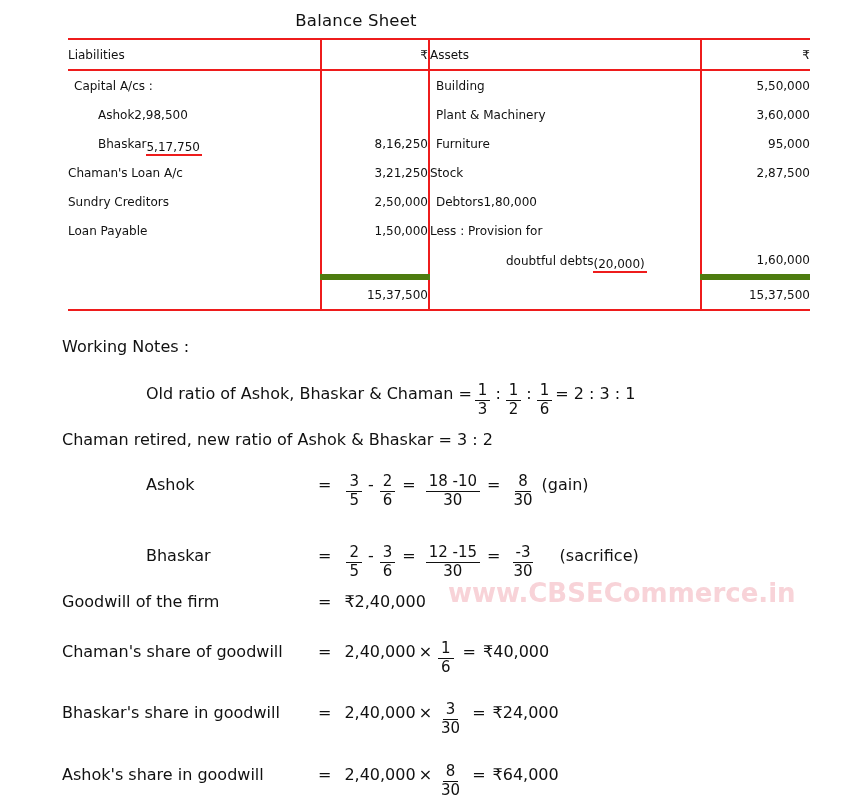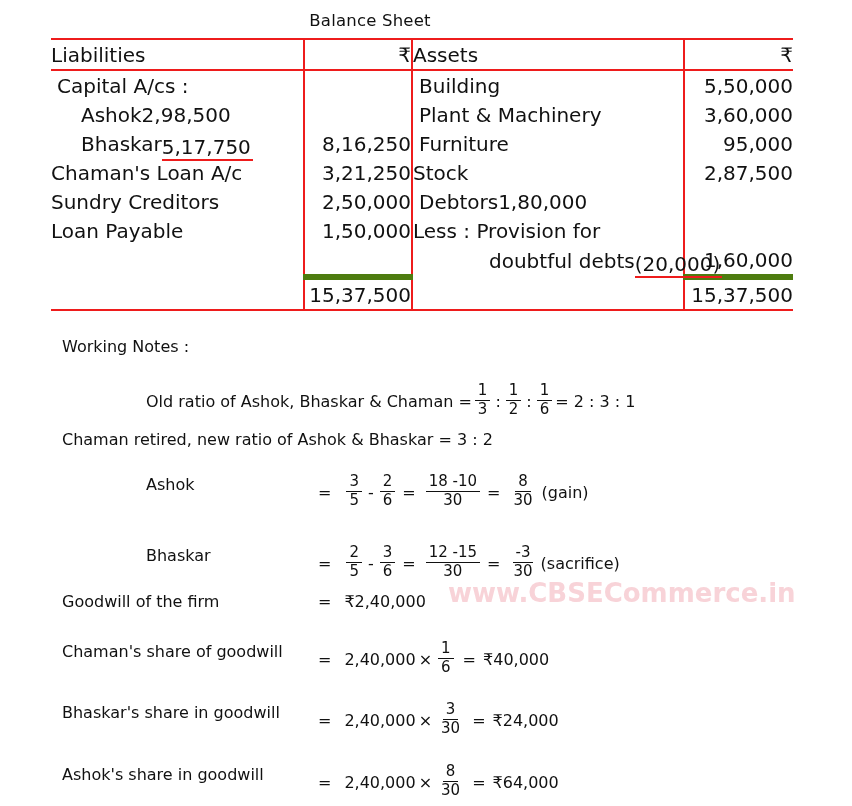--- a/index.html
+++ b/index.html
@@ -13,36 +13,36 @@
     font-family: "DejaVu Sans", sans-serif;
     color: #111111;
     position: relative;
     overflow: hidden;
   }
 
   
   .sheet-title {
     position: absolute;
     top: 11px;
-    left: 18px;
+    left: 4px;
     width: 704px;
     text-align: center;
     font-size: 16.5px;
     letter-spacing: 0.2px;
   }
 
   
   .bs-table {
     position: absolute;
-    left: 51px;
+    left: 68px;
     top: 38px;
     width: 742px;
     border-collapse: collapse;
     table-layout: fixed;
-    font-size: 20px;
+    font-size: 12px;
   }
   .bs-table td {
     padding: 0;
     vertical-align: middle;
     height: 29px;
   }
   
   .col-l-name { width: 253px; }
   .col-l-amt  { width: 108px; }
   .col-r-name { width: 272px; }
@@ -95,21 +95,20 @@
     font-size: 16px;
   }
   .wn-title {
     position: absolute;
     left: 62px;
     top: 7px;
   }
   .wn-row {
     position: absolute;
     display: flex;
-    align-items: center;
     white-space: nowrap;
   }
   .wn-label { white-space: nowrap; }
   .eq { margin: 0 7px 0 0; }
 
   
   .frac {
     display: inline-flex;
     flex-direction: column;
     align-items: center;
@@ -335,21 +334,21 @@
     <span class="eq" style="margin-left:4px">=</span>
     <span class="frac">
       <span class="num">12 -15</span>
       <span class="den">30</span>
     </span>
     <span class="eq" style="margin-left:4px">=</span>
     <span class="frac">
       <span class="num">-3</span>
       <span class="den">30</span>
     </span>
-    <span style="margin-left:2px">(sacrifice)</span>
+    <span style="margin-left:21px">(sacrifice)</span>
   </div>
 
   <div class="wn-row" style="left:62px; top:262px;">Goodwill of the firm</div>
   <div class="wn-row" style="left:318px; top:262px;">
     <span class="eq">=</span>
     <span style="margin-left:6px">₹2,40,000</span>
   </div>
 
   <div class="wn-row" style="left:62px; top:312px;">Chaman's share of goodwill</div>
   <div class="wn-row" style="left:318px; top:312px;">

